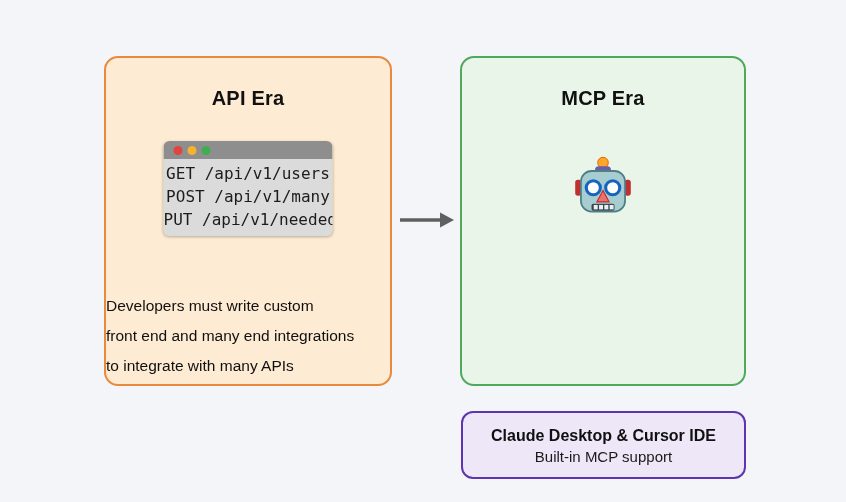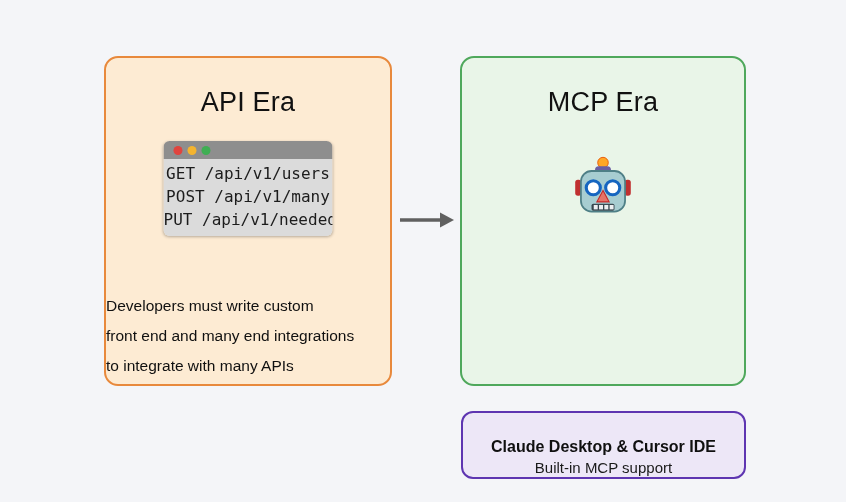--- a/index.html
+++ b/index.html
@@ -32,22 +32,22 @@
   .panel--mcp {
     left: 460px; top: 56px; width: 286px; height: 330px;
     background: var(--mcp-bg, #E9F5E8);
     border-color: var(--mcp-border, #4FA85C);
     padding-left: 45px;
   }
   .panel-title {
     position: absolute;
     top: 29px; left: 0; width: 100%;
     text-align: center;
-    font-size: 27px;
-    font-weight: 400;
+    font-size: 20px;
+    font-weight: 700;
     letter-spacing: 0.2px;
   }
 
   
   .terminal {
     position: absolute;
     top: 83px; left: 50%;
     transform: translateX(-50%);
     width: 169px;
     border-radius: 6px;
@@ -115,21 +115,20 @@
     border: 2.5px solid var(--client-border, #5E35B1);
     border-radius: 12px;
     text-align: center;
     padding-top: 11px;
   }
   .client-title {
     font-size: 16px;
     font-weight: 700;
     line-height: 23px;
     color: #101010;
-    margin-top: 11px;
   }
   .client-sub {
     font-size: 15px;
     line-height: 20px;
     color: #1a1a1a;
   }
 </style>
 </head>
 <body>
 

